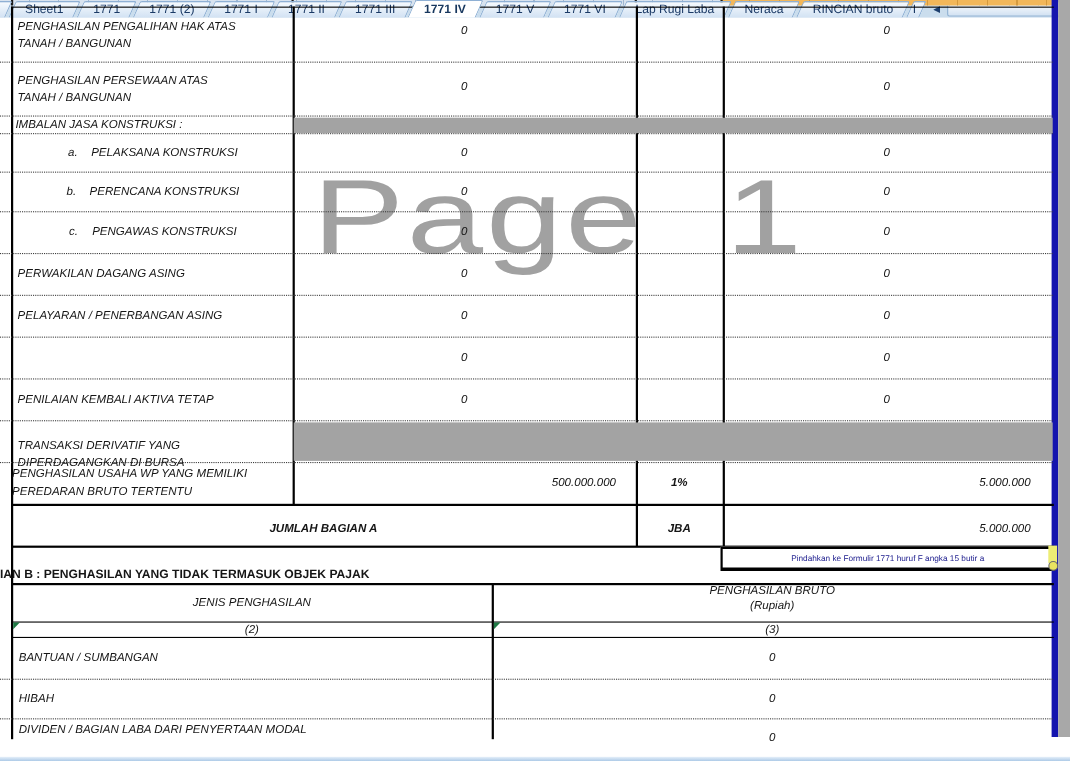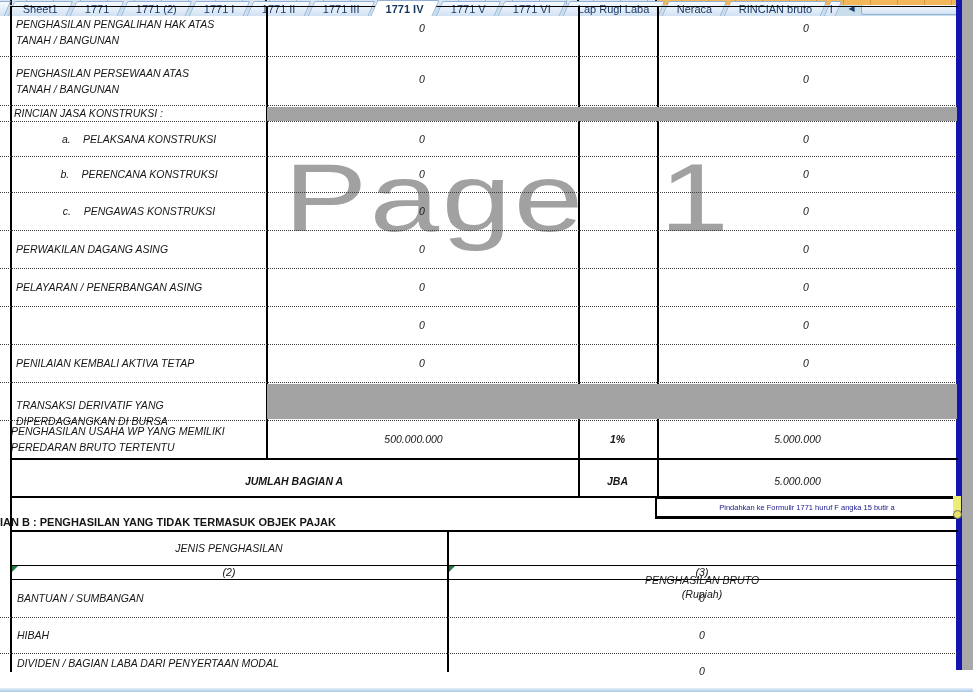--- a/index.html
+++ b/index.html
@@ -33,39 +33,39 @@
   .row{position:absolute;left:0;width:973px;z-index:3;font-style:italic;}
   .cell{position:absolute;top:0;height:100%;display:flex;align-items:center;
         font-size:10.5px;line-height:16px;white-space:nowrap;}
   .c1{left:16px;width:246px;flex-direction:column;align-items:flex-start;justify-content:center;}
   .c1.pre{flex-direction:row;align-items:center;}
   .pf{display:inline-block;width:21px;}
   .c2{left:267px;width:310px;justify-content:center;}
   .c3{left:579px;width:77px;justify-content:center;}
   .c4{left:658px;width:296px;justify-content:center;}
   .vtop{align-items:flex-start;padding-top:14px;box-sizing:border-box;}
-  .ralign{justify-content:center;padding-right:17px;box-sizing:border-box;}
+  .ralign{justify-content:flex-end;padding-right:17px;box-sizing:border-box;}
   .bold{font-weight:bold;}
   .jumlah-label{left:11px;width:566px;justify-content:center;font-weight:bold;}
 
   
   .notebox{left:655px;top:497px;width:300px;height:17px;background:#fff;z-index:4;
     border:2px solid #000;border-bottom:3.5px solid #000;
     display:flex;align-items:center;justify-content:center;
     font-size:7.5px;color:#1a1a8c;}
   .yellowrect{left:953px;top:496px;width:8px;height:16px;background:#eded74;z-index:5;}
   .yellowdot{left:953px;top:510px;width:7px;height:7px;background:#e9e460;
     border:1px solid #6b6b6b;border-radius:50%;z-index:5;}
 
   
   .sec-title{left:0;top:516px;font-size:11px;font-weight:bold;z-index:3;white-space:nowrap;}
   .greentri{width:0;height:0;border-top:6px solid #1f7a45;border-right:6px solid transparent;z-index:4;}
   .bc1{left:11px;width:436px;}
   .bc2{left:448px;width:508px;}
-  .hdrcol{flex-direction:column;justify-content:flex-end;align-items:center;line-height:14px;margin-top:36px;}
+  .hdrcol{flex-direction:column;justify-content:flex-start;align-items:center;line-height:14px;}
   .blabel{left:17px;width:420px;align-items:center;}
 
   
   .tabbar{left:0;top:672px;width:973px;height:16px;background:#cadded;z-index:20;
     border-top:1px solid #94b3d4;display:flex;align-items:flex-end;box-sizing:border-box;
     padding-left:2px;}
   .tab{position:relative;height:14px;margin-right:3px;padding:0 11px;
     background:linear-gradient(#f6fafe,#d2e2f3);
     border:1px solid #8fb0d4;border-bottom:none;border-radius:2px 2px 0 0;
     transform:skewX(-24deg);display:flex;align-items:center;flex:0 0 auto;}
@@ -148,21 +148,21 @@
     <div class="cell c2 vtop">
         <span>0</span>
       </div>
     <div class="cell c4 vtop">
         <span>0</span>
       </div>
   </div>
 
   <div class="row" style="top:105px;height:16px">
     <div class="cell c1" style="left:14px">
-      <span>RINCIAN JASA KONSTRUKSI :</span>
+      <span>IMBALAN JASA KONSTRUKSI :</span>
     </div>
   </div>
 
   <div class="row" style="top:121px;height:35px">
     <div class="cell c1 pre">
       <span class="pf">a.</span>
       <span>PELAKSANA KONSTRUKSI</span>
     </div>
     <div class="cell c2">
         <span>0</span>

